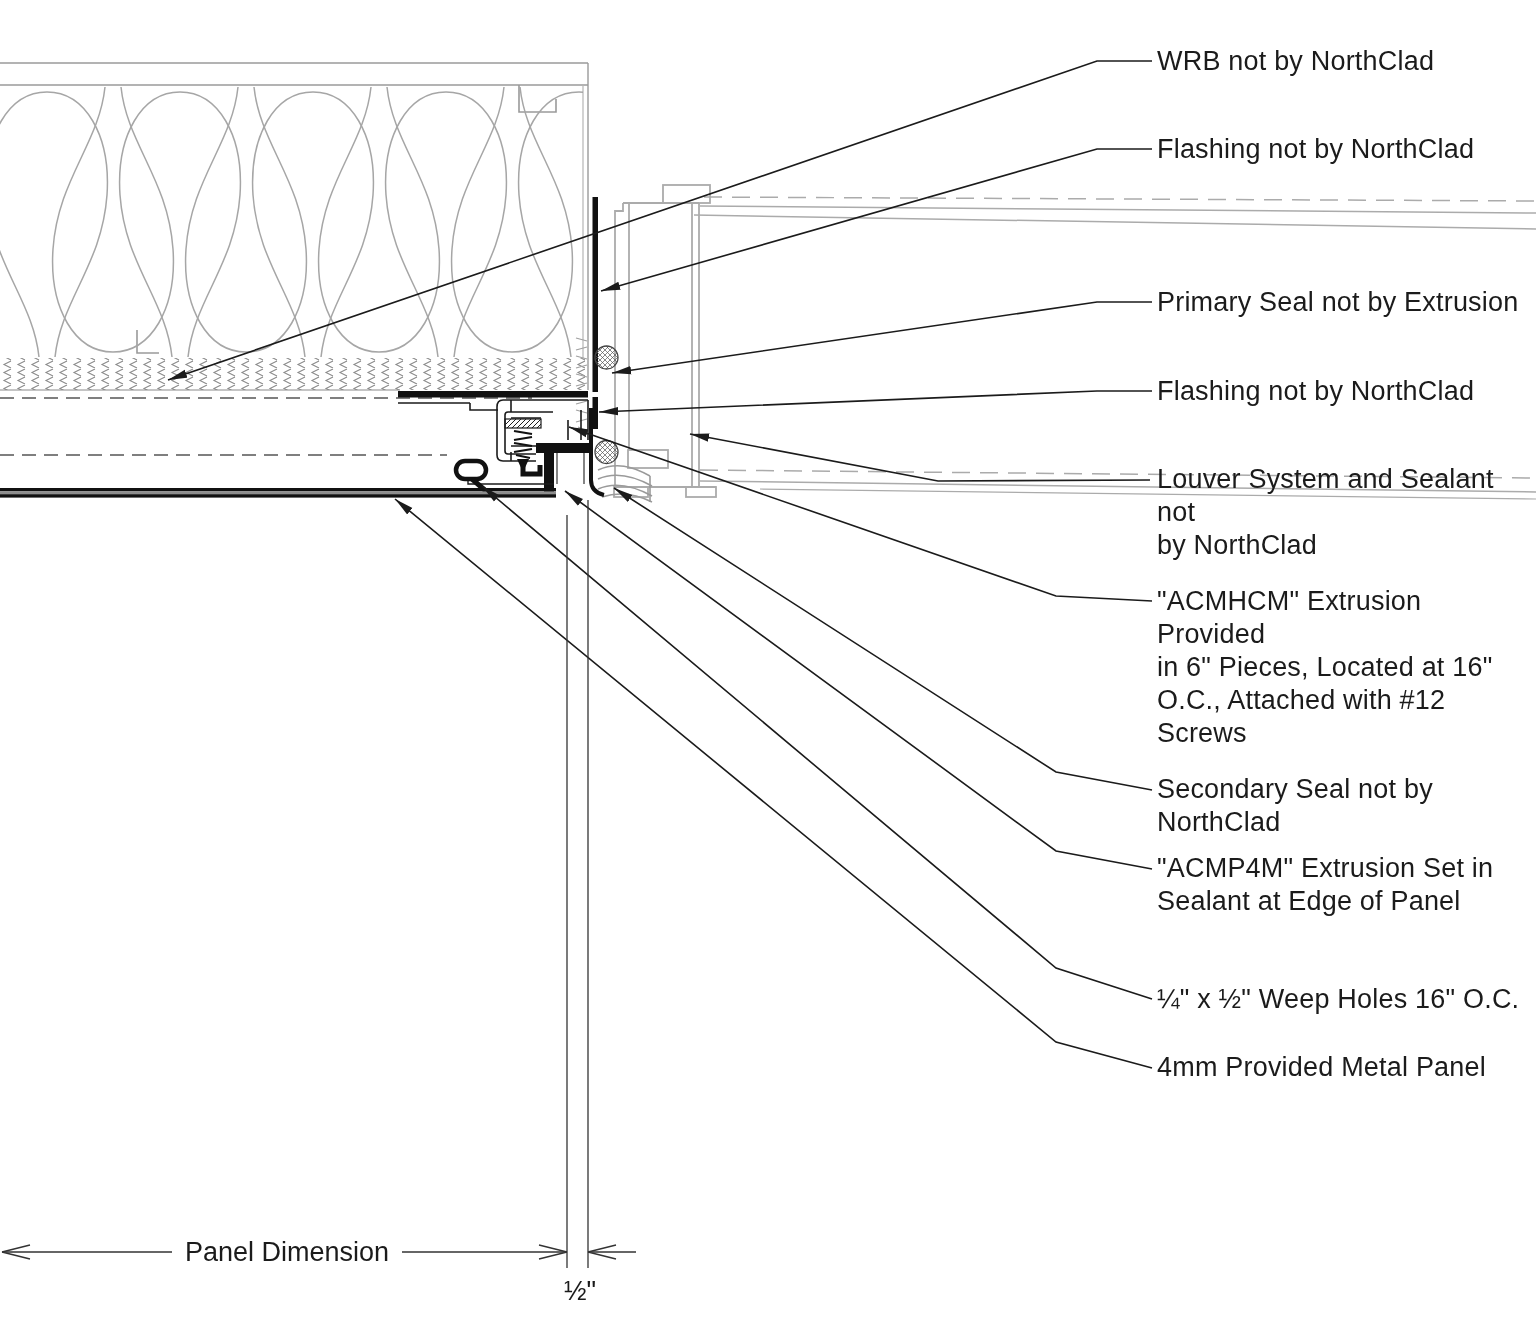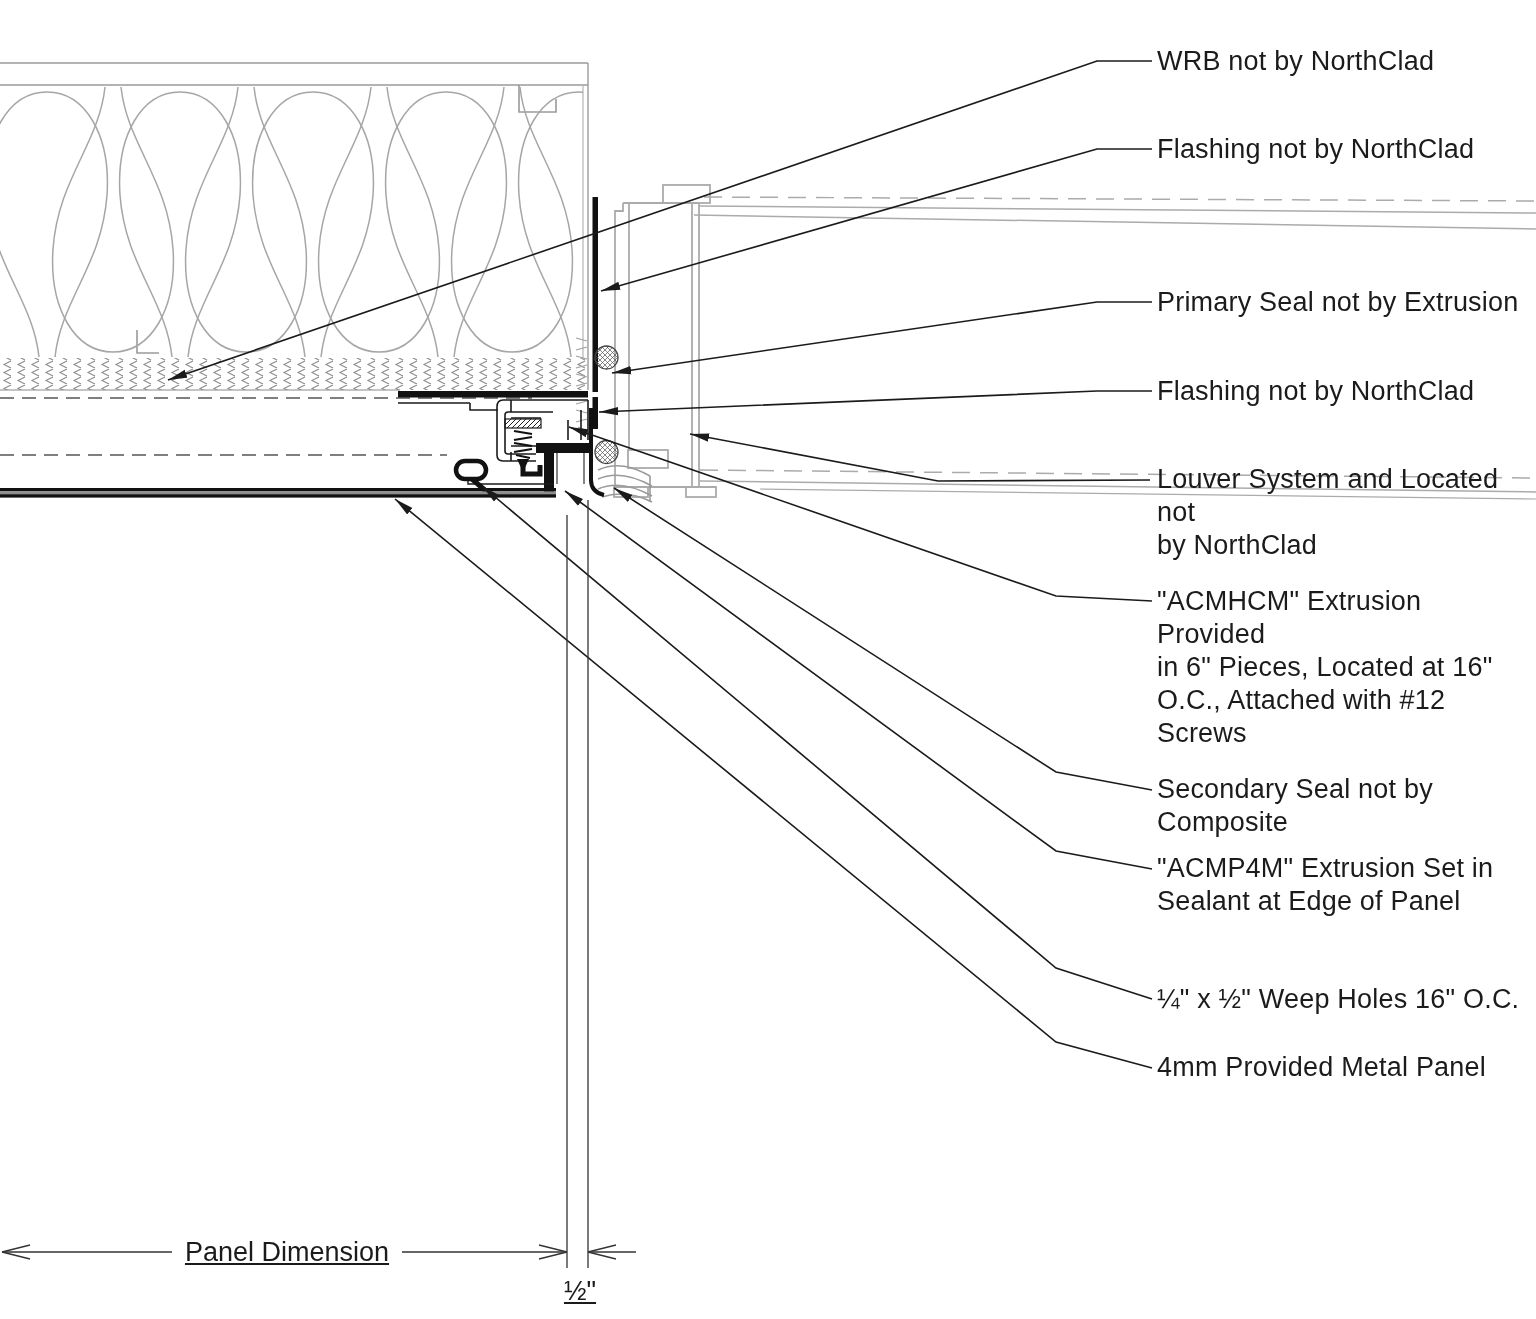--- a/index.html
+++ b/index.html
@@ -8,21 +8,21 @@
     font-family:"Liberation Sans","DejaVu Sans",sans-serif;
   }
   .stage svg{position:absolute;left:0;top:0;}
   .callout{
     position:absolute;color:#1b1b1b;font-size:27px;line-height:33px;
     white-space:pre-line;letter-spacing:0.2px;
   }
   .dimtext{
     position:absolute;color:#1b1b1b;font-size:27px;line-height:30px;white-space:nowrap;
   }
-  .dim-center{transform:translateX(-50%);text-decoration:underline;}
+  .dim-center{transform:translateX(-50%);}
 </style>
 </head>
 <body>
 
 <div class="stage">
 
 <svg width="1536" height="1319" viewBox="0 0 1536 1319">
   <defs>
     <marker id="ah" viewBox="0 0 12 6" refX="12" refY="3" markerWidth="12" markerHeight="6" markerUnits="strokeWidth" orient="auto">
       <path d="M12,3 L0,0.4 L0,5.6 Z" fill="#1b1b1b"></path>
@@ -199,28 +199,28 @@
     <line x1="588" y1="1252" x2="636" y2="1252"></line>
     <path d="M588,1252 L616,1245 M588,1252 L616,1259"></path>
   </g>
 </svg>
 
 <div>
   <div class="callout" style="left:1157px;top:45px">WRB not by NorthClad</div>
   <div class="callout" style="left:1157px;top:133px">Flashing not by NorthClad</div>
   <div class="callout" style="left:1157px;top:286px">Primary Seal not by Extrusion</div>
   <div class="callout" style="left:1157px;top:375px">Flashing not by NorthClad</div>
-  <div class="callout" style="left:1157px;top:463px">Louver System and Located not
+  <div class="callout" style="left:1157px;top:463px">Louver System and Sealant not
 by NorthClad</div>
   <div class="callout" style="left:1157px;top:585px">"ACMHCM" Extrusion Provided
 in 6" Pieces, Located at 16"
 O.C.,  Attached with #12
 Screws</div>
   <div class="callout" style="left:1157px;top:773px">Secondary Seal not by
-Composite</div>
+NorthClad</div>
   <div class="callout" style="left:1157px;top:852px">"ACMP4M" Extrusion Set in
 Sealant at Edge of Panel</div>
   <div class="callout" style="left:1157px;top:983px">¼" x ½" Weep Holes 16" O.C.</div>
   <div class="callout" style="left:1157px;top:1051px">4mm Provided Metal Panel</div>
 </div>
 
 <div class="dimtext dim-center" style="left:287px;top:1237px">Panel Dimension</div>
 <div class="dimtext dim-center" style="left:580px;top:1276px">½"</div>
 
 </div>

